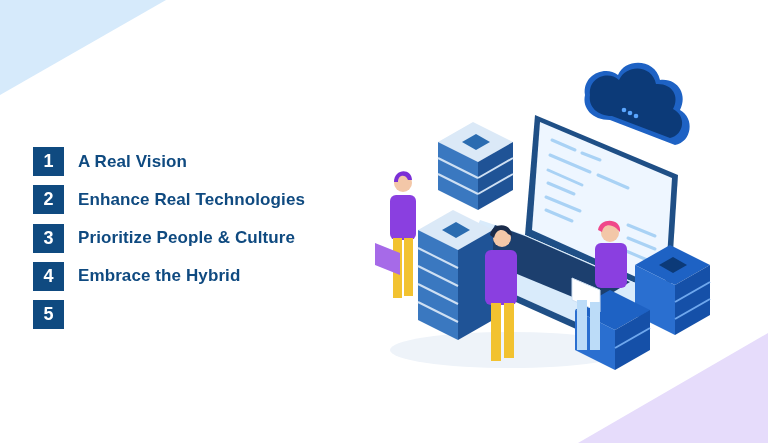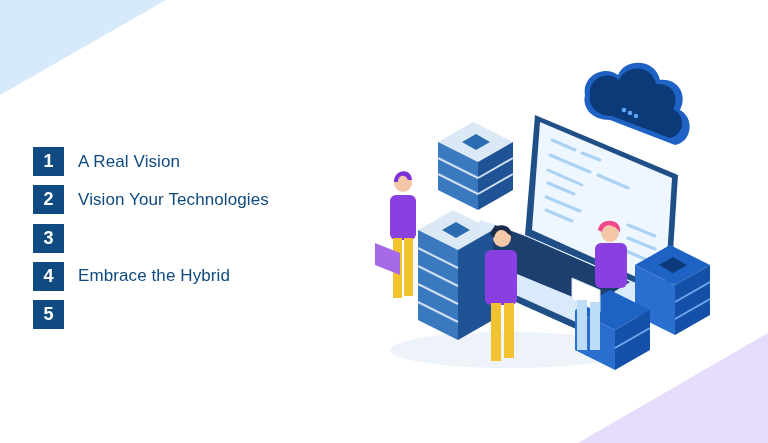--- a/index.html
+++ b/index.html
@@ -2,40 +2,41 @@
 <html><head>
 <meta charset="utf-8">
 <style>
   html,body{margin:0;padding:0;}
   body{width:768px;height:443px;position:relative;overflow:hidden;background:#ffffff;font-family:"Liberation Sans",sans-serif;}
   .tri-tl{position:absolute;left:0;top:0;width:0;height:0;border-top:95px solid #d6eafb;border-right:166px solid transparent;}
   .tri-br{position:absolute;right:0;bottom:0;width:0;height:0;border-bottom:110px solid #e6dcfb;border-left:190px solid transparent;}
   .list{position:absolute;left:33px;top:147px;}
   .item{display:flex;align-items:center;height:29px;margin-bottom:9.3px;}
   .num{width:31px;height:29px;background:#0f4a80;color:#fff;font-weight:bold;font-size:18px;display:flex;align-items:center;justify-content:center;}
-  .label{margin-left:14px;color:#0f4a80;font-weight:normal;font-size:17px;letter-spacing:0.1px;}
+  .label{margin-left:14px;color:#0f4a80;font-weight:bold;font-size:17px;letter-spacing:0.1px;}
   .illus{position:absolute;left:360px;top:50px;width:360px;height:330px;}
 </style>
 </head>
 <body>
 
 <div class="tri-tl"></div>
 <div class="tri-br"></div>
 
 <div class="list">
   <div class="item">
     <div class="num">1</div>
     <div class="label">A Real Vision</div>
   </div>
   <div class="item">
     <div class="num">2</div>
-    <div class="label">Vision Your Technologies</div>
+    <div class="label">Enhance Real Technologies</div>
   </div>
   <div class="item">
     <div class="num">3</div>
+    <div class="label">Prioritize People &amp; Culture</div>
   </div>
   <div class="item">
     <div class="num">4</div>
     <div class="label">Embrace the Hybrid</div>
   </div>
   <div class="item">
     <div class="num">5</div>
   </div>
 </div>
 

